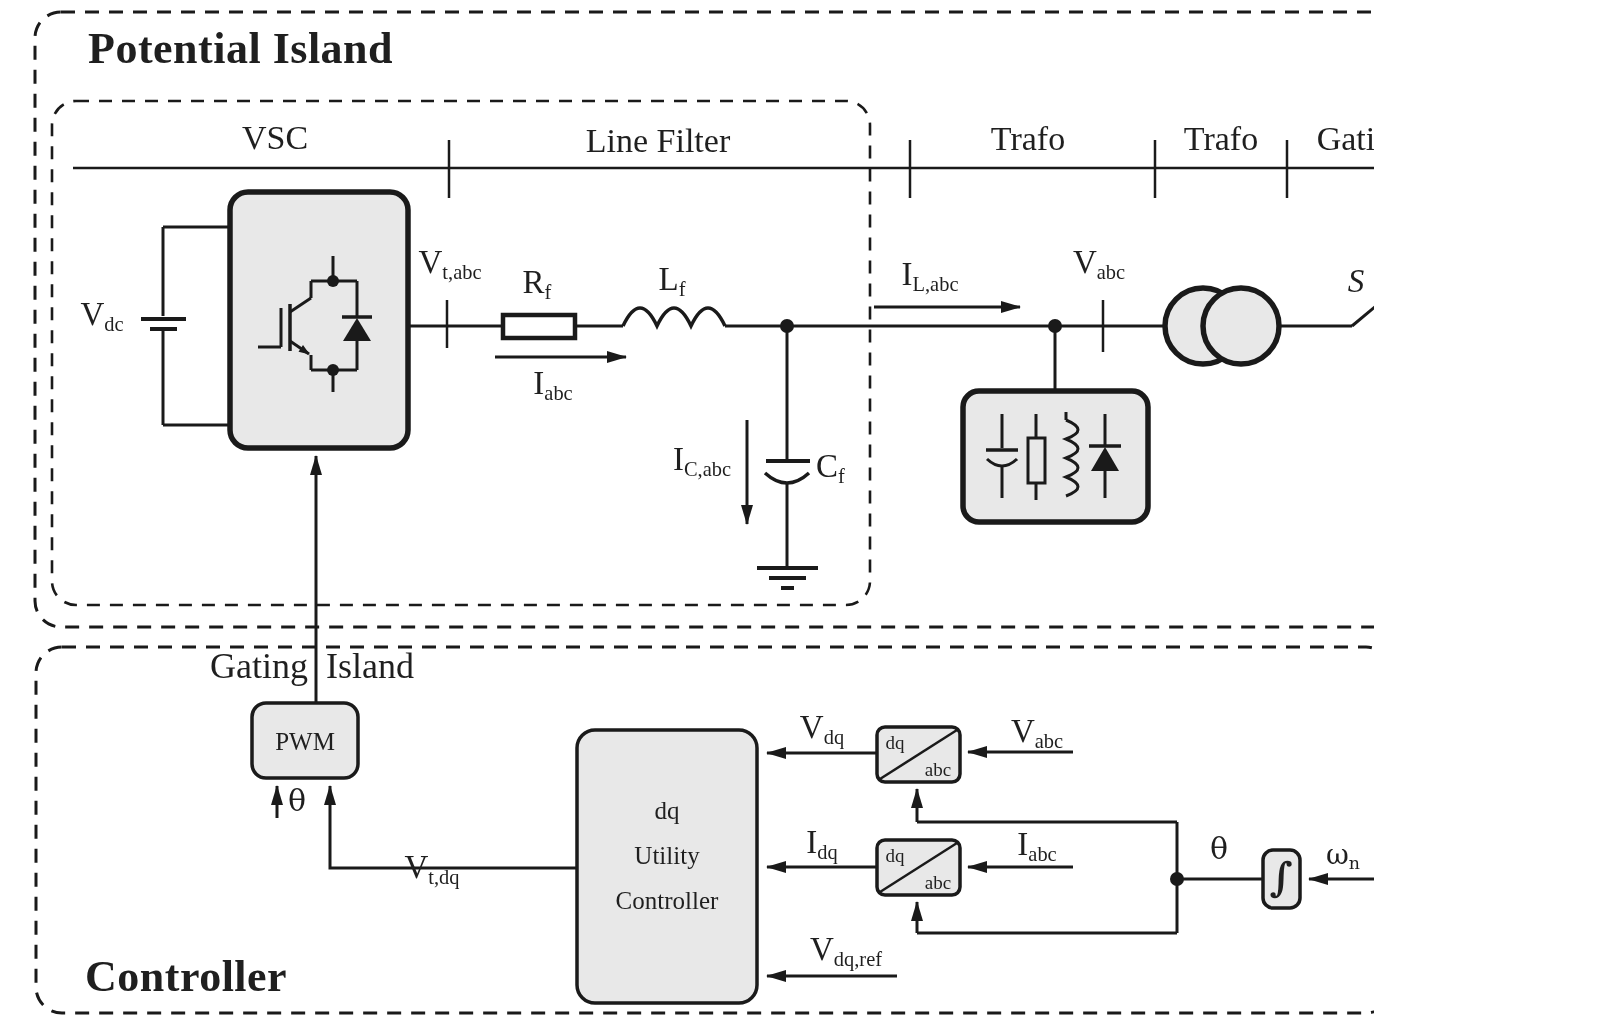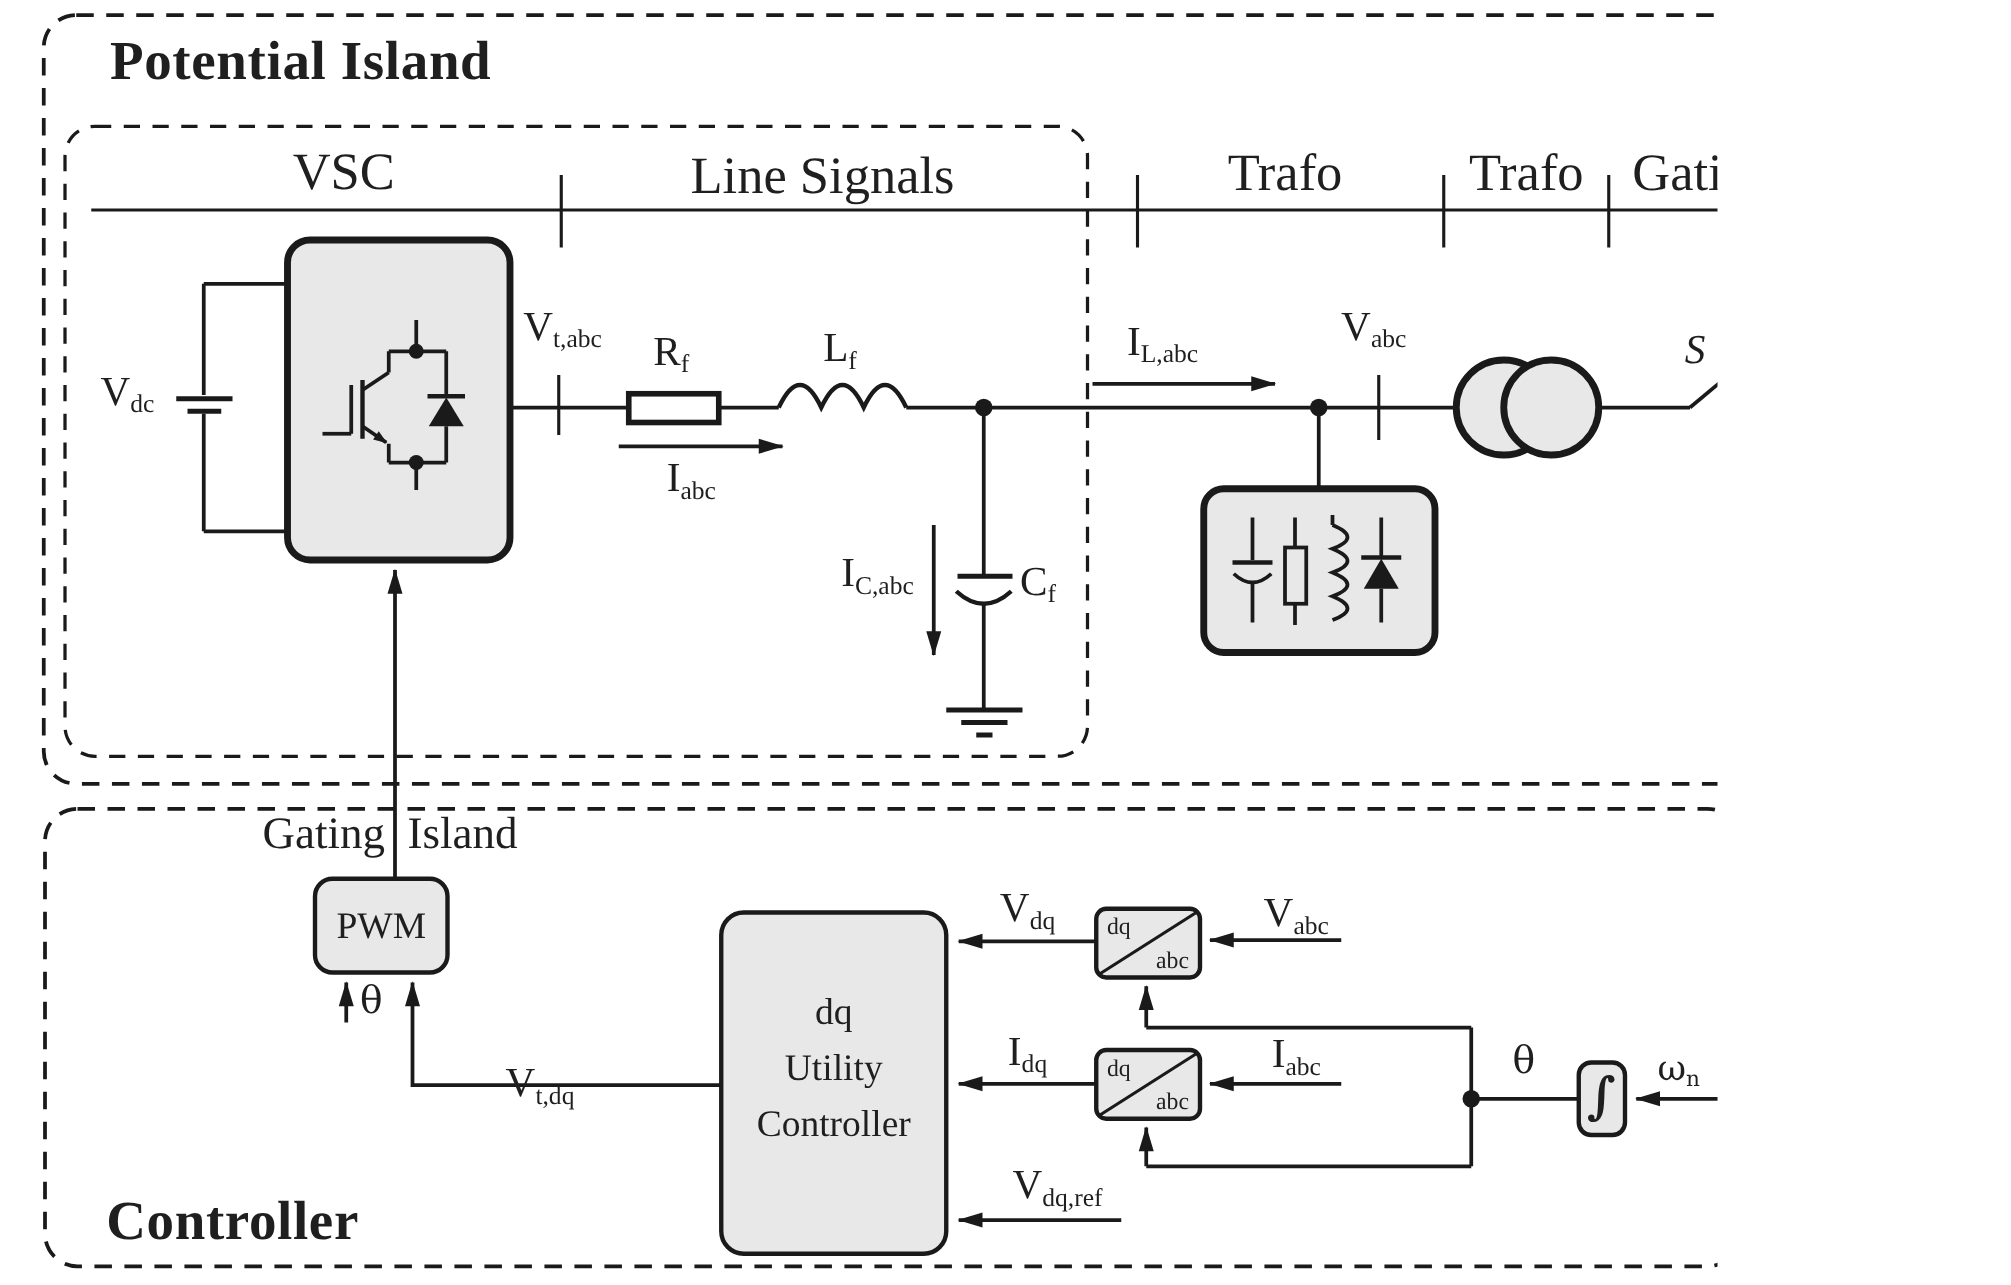--- a/index.html
+++ b/index.html
@@ -4,22 +4,22 @@
 <style>
   html,body{margin:0;padding:0;background:#fff}
   .canvas{position:relative;width:1374px;height:1028px;background:#ffffff;overflow:hidden;
           font-family:"Liberation Serif",serif;color:#1f1f1f}
   .canvas svg{position:absolute;left:0;top:0}
   .lbl{position:absolute;transform:translate(-50%,-50%);font-size:33px;line-height:1;white-space:nowrap}
   .lbl sub{font-size:.62em;vertical-align:-0.3em}
   .la{transform:translateY(-50%)}
   .ra{transform:translate(-100%,-50%)}
   .title{font-weight:bold;font-size:44px;letter-spacing:.5px}
-  .sec{font-size:42px}
-  .f31{font-size:30px}
+  .sec{font-size:34px}
+  .f31{font-size:25px}
   .f30{font-size:30px}
   .f28{font-size:28px}
   .f27{font-size:36px}
   .f40{font-size:40px;font-weight:600}
   .small{font-size:19px}
   .italic{font-style:italic}
   .greek{font-family:"DejaVu Serif",serif}
   
   .wire{stroke:#1a1a1a;stroke-width:3;fill:none}
   .w25{stroke-width:2.5}
@@ -237,21 +237,21 @@
   </g>
   <g>
     <line class="wire" x1="1377" y1="879" x2="1309" y2="879" marker-end="url(#arr)"></line>
   </g>
 </svg>
 
 <div class="lbl la title" style="left:88px;top:49px">Potential Island</div>
 <div class="lbl la title" style="left:85px;top:977px">Controller</div>
 
 <div class="lbl sec" style="left:275px;top:138px">VSC</div>
-<div class="lbl sec" style="left:658px;top:141px">Line Signals</div>
+<div class="lbl sec" style="left:658px;top:141px">Line Filter</div>
 <div class="lbl sec" style="left:1028px;top:139px">Trafo</div>
 <div class="lbl sec" style="left:1221px;top:139px">Trafo</div>
 <div class="lbl sec" style="left:1363px;top:139px">Gating</div>
 <div class="lbl la sec" style="left:1465px;top:139px">Utility Grid</div>
 
 <div class="lbl" style="left:102px;top:316px"><span>V</span><sub>dc</sub></div>
 <div class="lbl" style="left:450px;top:264px"><span>V</span><sub>t,abc</sub></div>
 <div class="lbl" style="left:537px;top:284px"><span>R</span><sub>f</sub></div>
 <div class="lbl" style="left:672px;top:281px"><span>L</span><sub>f</sub></div>
 <div class="lbl" style="left:553px;top:385px"><span>I</span><sub>abc</sub></div>

